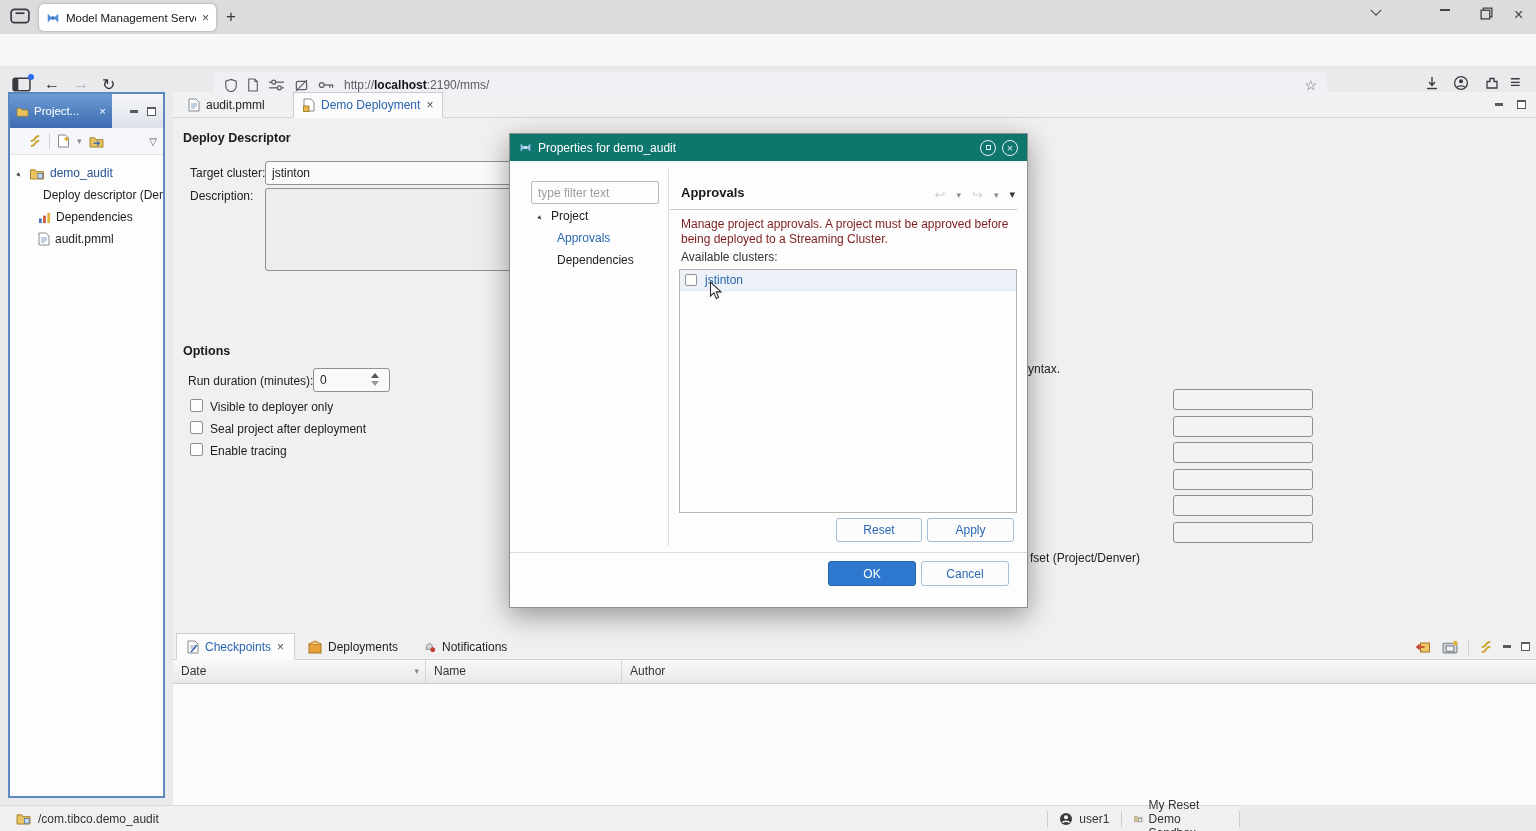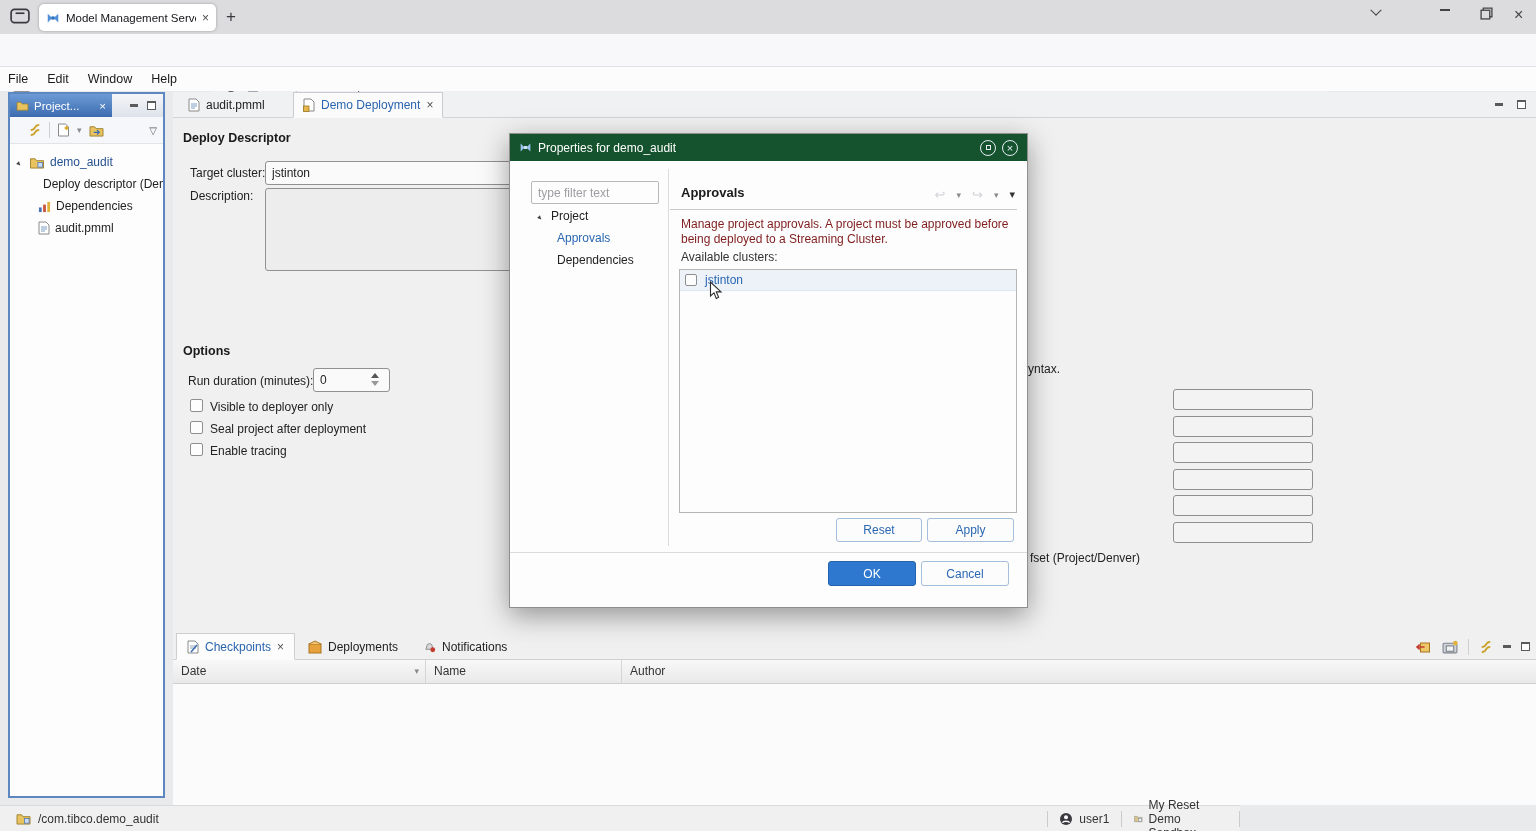--- a/index.html
+++ b/index.html
@@ -29,21 +29,21 @@
   .url-text b { color:#15141a; font-weight:bold; }
   .star { font-size:14px; color:#5b5b66; margin-left:auto; }
   .ticon { position:absolute; top:41px; }
 
   
   .menubar { position:absolute; left:0; top:67px; width:1536px; height:24px; background:#fcfcfc; display:flex; align-items:center; padding-left:8px; gap:19px; }
   .menubar span { font-size:12.5px; color:#1a1a1a; }
 
   
   .ppanel { position:absolute; left:8px; top:92px; width:157px; height:706px; background:#fdfdfe; border:2px solid #5d87c0; }
-  .pp-head { height:23px; display:flex; }
+  .pp-head { height:34px; display:flex; }
   .pp-tab { width:102px; background:linear-gradient(180deg,#6d9bd6,#3c6cb0); color:#fff; display:flex; align-items:center; gap:5px; padding:0 6px; font-size:11.5px; }
   .pp-rest { flex:1; background:linear-gradient(180deg,#f5f6f9,#dde2ea); display:flex; align-items:center; justify-content:flex-end; gap:9px; padding-right:7px; }
   .e-min { width:8px; height:3px; border:1px solid #5a5a5a; border-width:1px 1px 2px 1px; background:#fff; }
   .e-max { width:9px; height:9px; border:1px solid #5a5a5a; border-top-width:2px; background:#fff; }
   .pp-toolbar { height:27px; border-bottom:1px solid #e4e4e4; background:#f6f7fa; display:flex; align-items:center; gap:7px; padding:0 6px 0 18px; }
   .vsep { width:1px; height:16px; background:#cfcfcf; }
   .tree { padding-top:7px; font-size:12px; color:#222; }
   .trow { height:22px; display:flex; align-items:center; gap:5px; white-space:nowrap; overflow:hidden; }
   .exp { display:inline-block; transform:rotate(-45deg); font-size:8px; color:#444; width:8px; }
 
@@ -72,21 +72,21 @@
   .sort { position:absolute; right:6px; top:6px; font-size:9px; color:#8a8a8a; }
 
   
   .statusbar { position:absolute; left:0; top:805px; width:1240px; height:26px; background:#f0f0f1; border-top:1px solid #dadada;
                display:flex; align-items:center; font-size:12px; color:#333; }
   .sb-sep { width:1px; height:16px; background:#cccccc; }
 
   
   .dialog { position:absolute; left:509px; top:133px; width:519px; height:475px; background:#fdfdfe; border:1px solid #8f8f8f;
             box-shadow:0 8px 26px rgba(0,0,0,.38); z-index:10; }
-  .dlg-title { height:27px; background:#14532d; color:#fff; display:flex; align-items:center; gap:6px; padding:0 9px; font-size:12px; }
+  .dlg-title { height:27px; background:#0f766e; color:#fff; display:flex; align-items:center; gap:6px; padding:0 9px; font-size:12px; }
   .dlg-circ { width:16px; height:16px; border:1.4px solid #e8eef7; border-radius:50%; display:flex; align-items:center; justify-content:center; color:#e8eef7; font-size:9px; }
   .dlg-body { position:relative; height:448px; }
   .dlg-filter { position:absolute; left:21px; top:20px; width:128px; height:23px; border:1px solid #b9b9b9; border-radius:2px;
                 font-size:12px; padding:0 6px; background:#fdfdfd; color:#333; font-family:"Liberation Sans",sans-serif; }
   .dlg-filter::placeholder { color:#9d9da3; }
   .dlg-tree { position:absolute; left:0; top:44px; width:158px; font-size:12px; color:#222; }
   .dlg-trow { height:22px; display:flex; align-items:center; gap:6px; }
   .dlg-vsep { position:absolute; left:158px; top:8px; height:377px; width:1px; background:#dcdcdc; }
   .dlg-h { position:absolute; left:171px; top:24px; font-size:13px; font-weight:bold; color:#1a1a1a; }
   .dlg-tools { position:absolute; right:12px; top:26px; display:flex; align-items:center; gap:11px; }
@@ -207,26 +207,20 @@
         </svg>
     </span>
     <span class="ticon" style="left:1484px;">
       <svg width="16" height="16" viewBox="0 0 16 16">
           <path d="M3 6.5 H6 V3.5 H10 V6.5 H13 V13 H3 Z" fill="none" stroke="#3a3a3e" stroke-width="1.3"></path>
         </svg>
     </span>
     <span class="ticon gly" style="left:1510px; top:39px; font-size:18px; color:#3a3a3e;">≡</span>
   </div>
 
-  <div class="menubar">
-    <span>File</span>
-    <span>Edit</span>
-    <span>Window</span>
-    <span>Help</span>
-  </div>
 
   <div class="ppanel">
     <div class="pp-head">
       <div class="pp-tab">
         <svg width="13" height="11" viewBox="0 0 16 14">
             <path d="M1 3 h5 l1.5 2 H15 v8 H1 Z" fill="#e9c35f" stroke="#9c7f2c"></path>
           </svg>
         <span>Project...</span>
         <span style="margin-left:auto;">×</span>
       </div>

